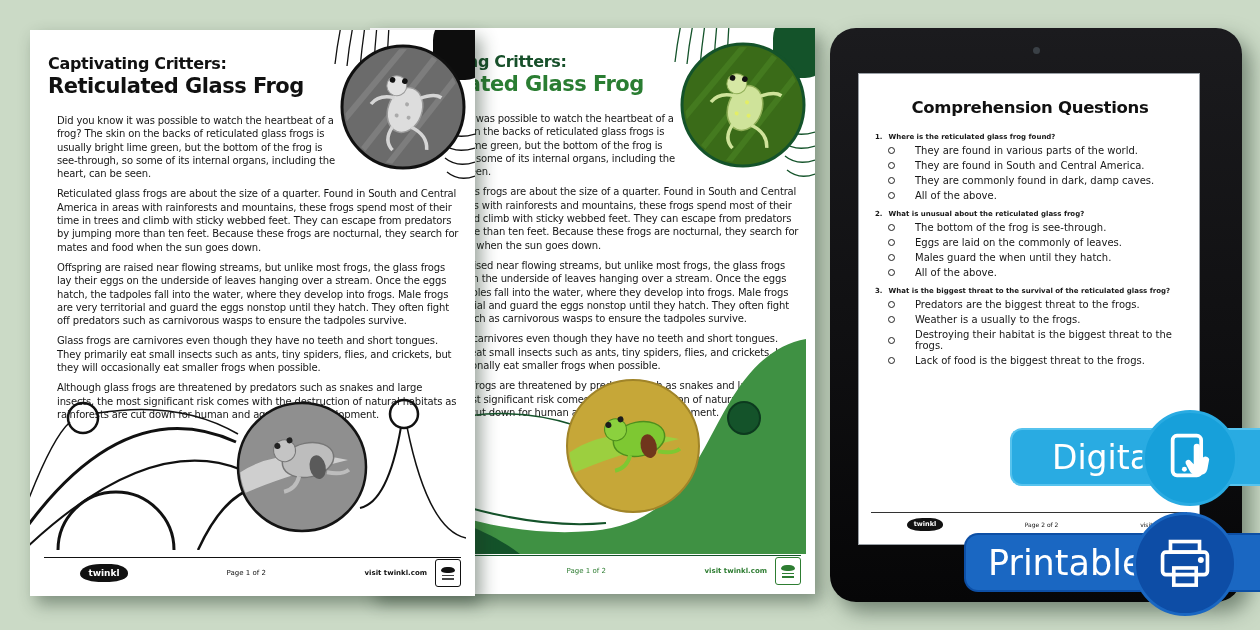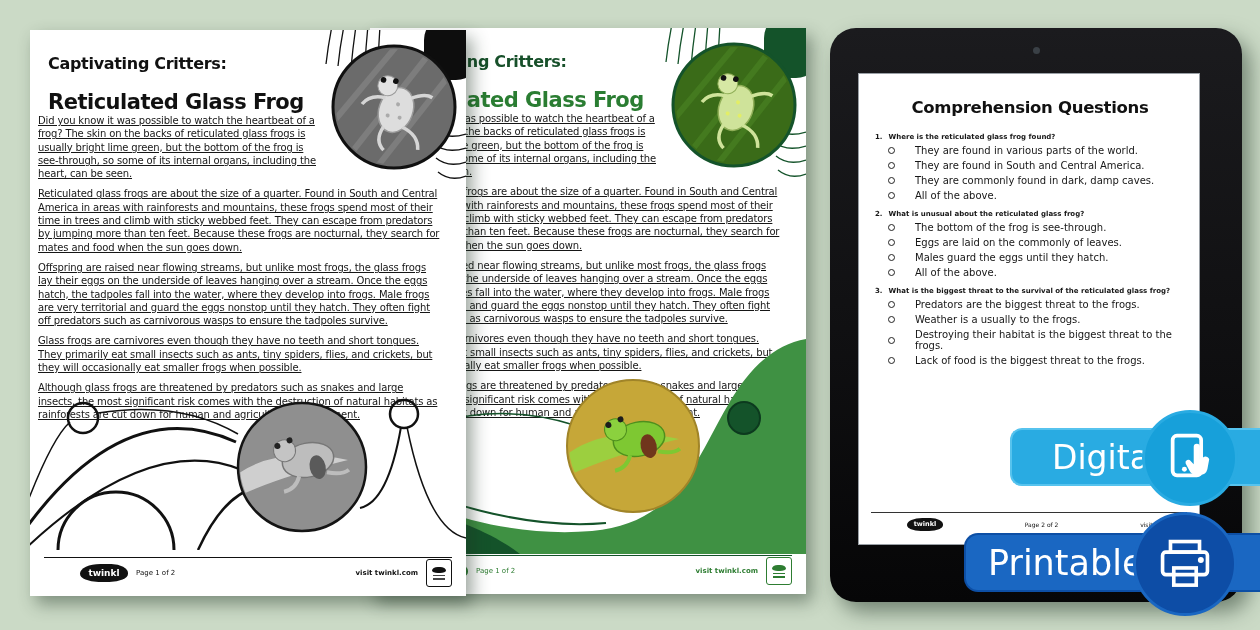--- a/index.html
+++ b/index.html
@@ -1,43 +1,43 @@
 <!DOCTYPE html>
 <html><head>
 <meta charset="utf-8">
 <style>
   html,body{margin:0;padding:0;background:#cbdac6;font-family:"DejaVu Sans",sans-serif;}
   .stage{position:relative;width:1260px;height:630px;background:#cbdac6;overflow:hidden;}
 
   
   .page{position:absolute;width:436px;height:566px;background:#fff;
-        box-shadow:6px 8px 16px rgba(30,50,35,.45);}
+        box-shadow:6px 8px 16px rgba(30,50,35,.45);padding-left:9px;}
   .page-bw{left:30px;top:30px;z-index:3;}
   .page-color{left:370px;top:28px;z-index:2;}
 
   .t1{position:absolute;left:18px;top:24px;margin:0;font-size:16px;font-weight:bold;
       letter-spacing:-.3px;color:#111;}
-  .t2{position:absolute;left:18px;top:60px;margin:0;font-size:21px;font-weight:bold;
+  .t2{position:absolute;left:18px;top:44px;margin:0;font-size:21px;font-weight:bold;
       letter-spacing:-.5px;color:#111;}
   .page-color .t1{color:#17502a;}
   .page-color .t2{color:#2a7d32;}
 
-  .pbody{position:absolute;left:8px;top:84px;width:402px;color:#161616;
-         font-size:10px;line-height:1.33;letter-spacing:-.15px;text-decoration:underline;}
+  .pbody{position:absolute;left:27px;top:84px;width:402px;color:#161616;
+         font-size:10px;line-height:1.33;letter-spacing:-.15px;}
   .pbody .spacer{float:right;width:120px;height:56px;}
   .para{margin:0 0 7px 0;}
 
   .deco-top{position:absolute;right:0;top:0;width:156px;height:190px;pointer-events:none;}
   .deco-bottom{position:absolute;left:0;bottom:46px;width:436px;pointer-events:none;}
 
   .pfooter{position:absolute;left:14px;right:14px;bottom:8px;height:30px;
            border-top:1.6px solid #111;display:flex;align-items:center;gap:8px;
            font-size:7px;color:#111;}
   .page-color .pfooter{border-top-color:#14532a;color:#2e7d32;}
-  .pfooter .mid{flex:1;text-align:left;}
+  .pfooter .mid{flex:1;text-align:center;}
   .pfooter .visit{font-weight:bold;}
   .cloud{display:inline-flex;align-items:center;justify-content:center;
          width:48px;height:18px;background:#111;color:#fff;font-weight:bold;font-size:9px;
          border-radius:55% 45% 50% 50% / 70% 65% 60% 60%;margin-left:36px;}
   .page-color .cloud{background:#2e7d32;}
   .seal{width:24px;height:26px;border:1.5px solid #111;border-radius:3px;background:#fff;
         display:flex;flex-direction:column;align-items:center;justify-content:center;gap:2px;}
   .page-color .seal{border-color:#2e7d32;}
   .seal i{display:block;width:14px;height:6px;background:#111;border-radius:50% 50% 50% 50%/70% 70% 50% 50%;}
   .page-color .seal i{background:#2e7d32;}
@@ -312,21 +312,21 @@
         <div class="opt">
             <span class="radio"></span>
             <span>The bottom of the frog is see-through.</span>
           </div>
         <div class="opt">
             <span class="radio"></span>
             <span>Eggs are laid on the commonly of leaves.</span>
           </div>
         <div class="opt">
             <span class="radio"></span>
-            <span>Males guard the eggs until they hatch.</span>
+            <span>Males guard the when until they hatch.</span>
           </div>
         <div class="opt">
             <span class="radio"></span>
             <span>All of the above.</span>
           </div>
       </div>
 
       <div class="q">
         <div class="q-head">
           <span>3.</span>

